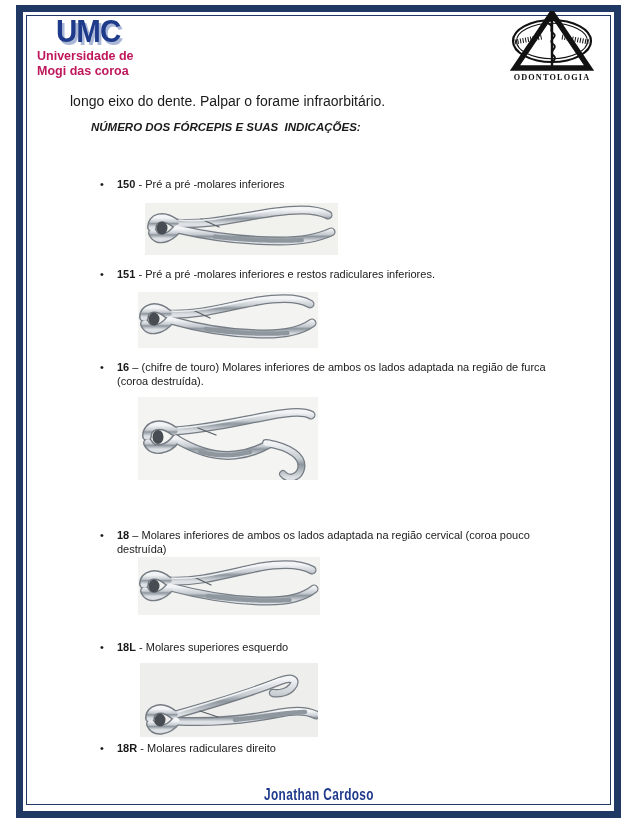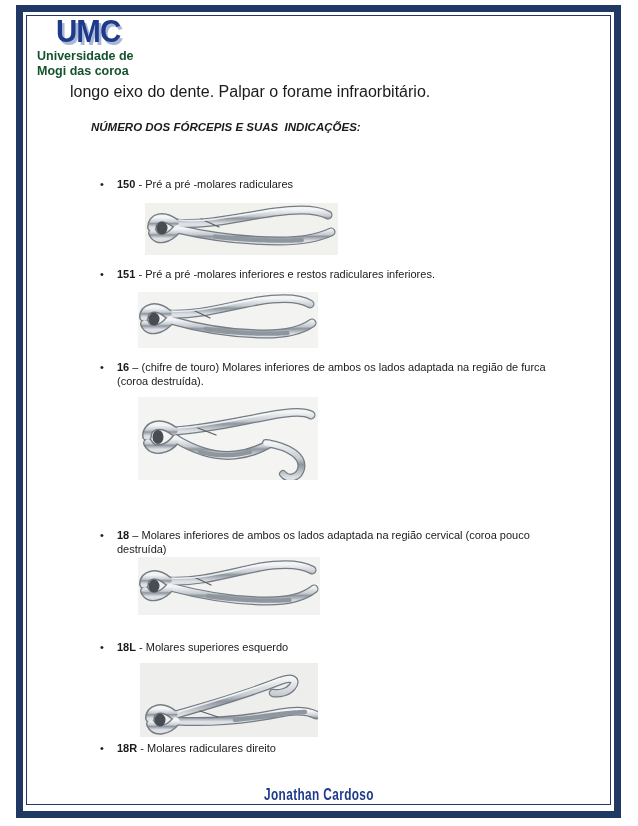--- a/index.html
+++ b/index.html
@@ -10,25 +10,25 @@
   .abs { position:absolute; }
   
   .frame-outer { left:16px; top:5px; width:605px; height:813px;
                  border:7px solid #1F3864; box-sizing:border-box; }
   .frame-inner { left:26px; top:15px; width:585px; height:790px;
                  border:1px solid #1F3864; box-sizing:border-box; }
   
   .umc { left:56px; top:14px; font-size:31px; font-weight:900; color:#1E3A8A;
          letter-spacing:-1px; text-shadow:2.5px 2.5px 0 #aab7d6; transform:scaleX(.95);
          transform-origin:left top; }
-  .univ { left:37px; top:49px; font-size:12.5px; font-weight:bold; color:#14532d;
+  .univ { left:37px; top:49px; font-size:12.5px; font-weight:bold; color:#be185d;
           line-height:14.5px; }
   .emblem { left:504px; top:11px; }
   
-  .intro { left:70px; top:83px; font-size:16px;text-align:center; }
+  .intro { left:70px; top:93px; font-size:14px;text-align:center; }
   .title { left:91px; top:121px; font-size:11.5px; font-weight:bold; white-space:pre-wrap;font-style:italic; }
   .subtitle { left:91px; top:150px; font-size:11.5px; font-weight:bold; }
   .item { left:100px; display:flex; font-size:11px; line-height:14px; }
   .item .bullet { width:17px; }
   .item .content { width:432px; }
   .item b { font-weight:bold; }
   
   .photo { overflow:hidden; }
   .photo svg { display:block; }
   
@@ -54,27 +54,40 @@
 
   <div class="abs frame-outer"></div>
   <div class="abs frame-inner"></div>
 
   <div class="abs umc">UMC</div>
   <div class="abs univ">
     <div>Universidade de</div>
     <div>Mogi das coroa</div>
   </div>
 
+  <div class="abs emblem">
+    <svg width="96" height="72" viewBox="0 0 96 72">
+      <ellipse cx="48" cy="30" rx="39" ry="21" fill="none" stroke="#111" stroke-width="2.2"></ellipse>
+      <ellipse cx="48" cy="30" rx="35.5" ry="17.8" fill="none" stroke="#111" stroke-width="1.1"></ellipse>
+      <path d="M11,31 L38,26" stroke="#111" stroke-width="5" stroke-dasharray="1 1.6"></path>
+      <path d="M58,26 L85,31" stroke="#111" stroke-width="5" stroke-dasharray="1 1.6"></path>
+      <path d="M48,2 L11,57 L85,57 Z" fill="none" stroke="#111" stroke-width="5.5" stroke-linejoin="miter"></path>
+      <line x1="48" y1="7" x2="48" y2="55" stroke="#111" stroke-width="2.4"></line>
+      <circle cx="46" cy="9" r="2.1" fill="#111"></circle>
+      <path d="M43,12 C52,15 44,19 49,22 C55,26 43,29 49,33 C55,37 44,40 49,44 C53,47 50,50 47,52" fill="none" stroke="#111" stroke-width="1.9"></path>
+      <text x="48" y="69" text-anchor="middle" font-family="Liberation Serif, serif" font-size="8.2" font-weight="bold" letter-spacing="1.2" fill="#111">ODONTOLOGIA</text>
+    </svg>
+  </div>
 
   <div class="abs intro">longo eixo do dente. Palpar o forame infraorbitário.</div>
   <div class="abs title">NÚMERO DOS FÓRCEPIS E SUAS  INDICAÇÕES:</div>
 
   <div class="abs item" style="top:177px">
     <span class="bullet">•</span>
-    <span class="content"><b>150</b> <span>-</span> <span>Pré a pré -molares radiculares</span></span>
+    <span class="content"><b>150</b> <span>-</span> <span>Pré a pré -molares inferiores</span></span>
   </div>
 
   <div class="abs photo" style="left:145px; top:203px; width:193px; height:52px; background:#f1f1ee">
     <svg width="193" height="52" viewBox="0 0 193 52">
       <g fill="none" stroke-linecap="round">
         <path d="M30,20 C60,23 95,14 130,9 C155,5.5 172,6 183,12" stroke="#757c83" stroke-width="9"></path>
         <path d="M32,26 C62,33 100,38 135,38 C158,38 173,35 186,29" stroke="#757c83" stroke-width="9"></path>
         <path d="M30,20 C18,11 7,15 7,24" stroke="#757c83" stroke-width="10"></path>
         <path d="M32,26 C24,36 12,39 8,30" stroke="#757c83" stroke-width="10"></path>
         <path d="M30,20 C60,23 95,14 130,9 C155,5.5 172,6 183,12" stroke="url(#met)" stroke-width="6.5"></path>

